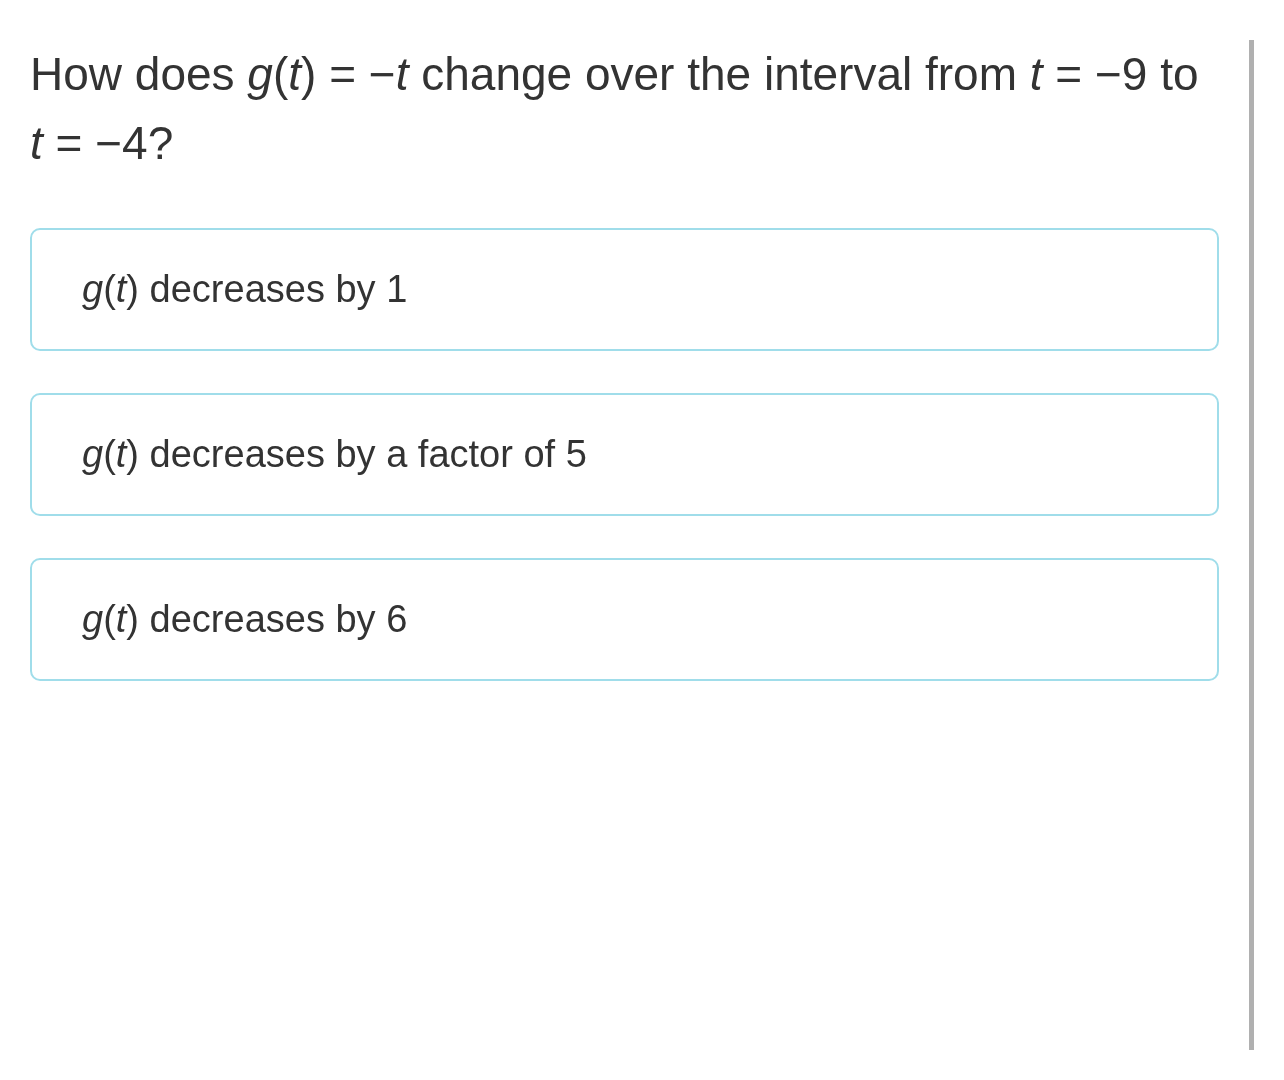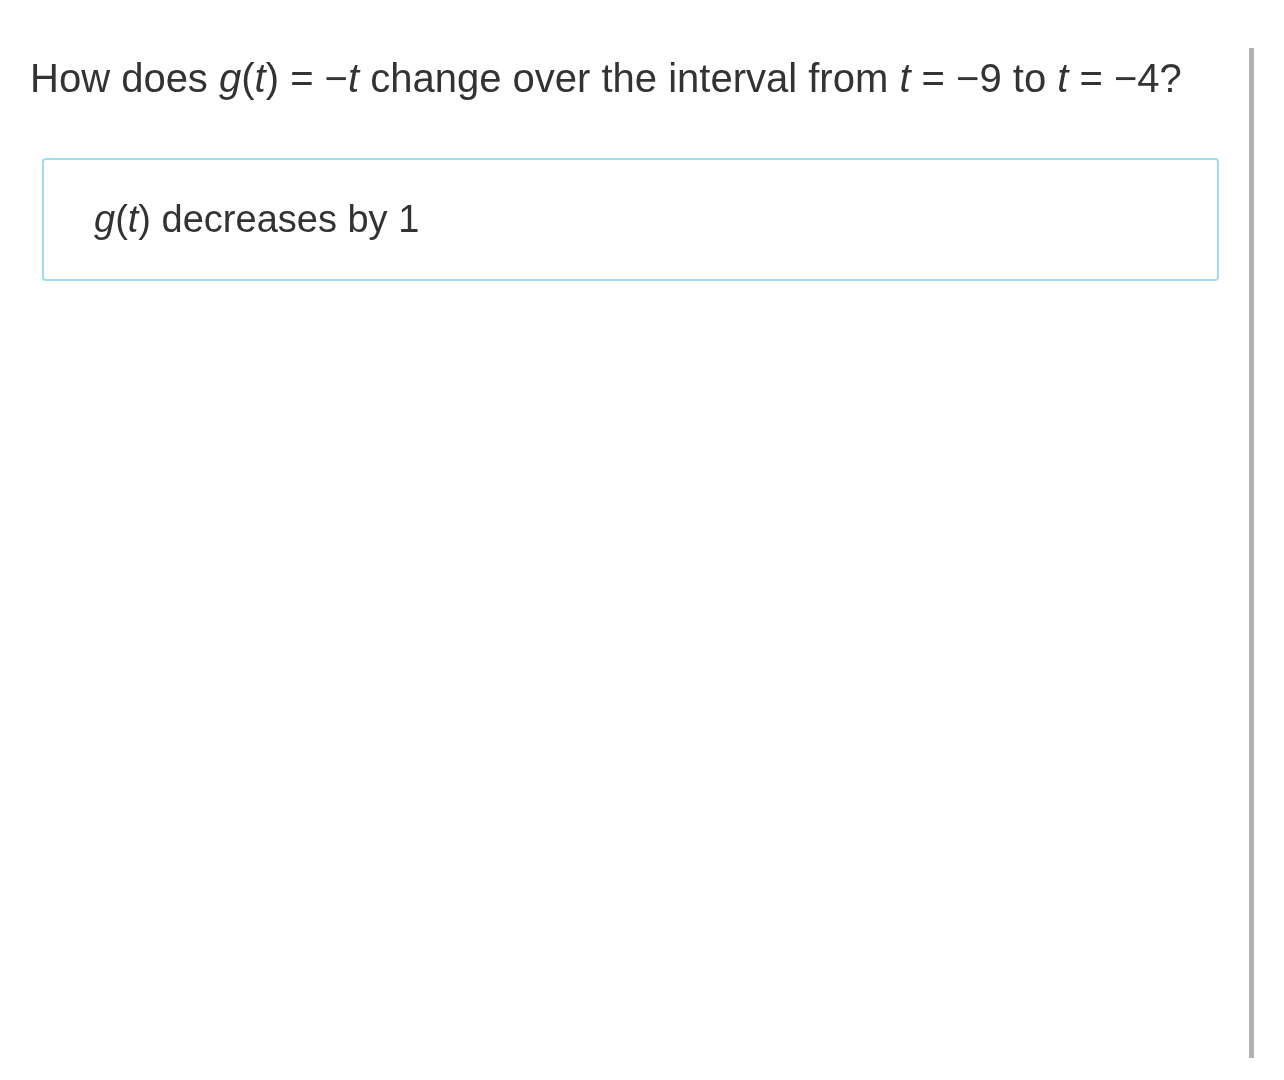--- a/index.html
+++ b/index.html
@@ -14,51 +14,55 @@
       height: 1080px;
       position: relative;
       padding: 40px 30px 30px 30px;
     }
     .content-area {
       border-right: 5px solid #b0b0b0;
       padding-right: 30px;
       height: 100%;
     }
     .question {
-      font-size: 40px;
+      font-size: 46px;
       color: #333333;
       line-height: 1.5;
       margin-bottom: 50px;
-      margin-top: 8px;
     }
     .question .italic {
       font-style: italic;
     }
     .answer-option {
       border: 2px solid #a0ddea;
-      border-radius: 4px;
+      border-radius: 10px;
       padding: 38px 50px;
       margin-bottom: 42px;
       font-size: 38px;
       color: #333333;
       cursor: pointer;
       background: #ffffff;
-      margin-left: 12px;
     }
     .answer-option .italic {
       font-style: italic;
     }
   </style>
 </head>
 <body>
 
 <div class="content-area">
   <div class="question">
     <span>How does </span><span class="italic">g</span>(<span class="italic">t</span>)<span> = −</span><span class="italic">t</span><span> change over the interval from </span><span class="italic">t</span><span> = −9 to </span><span class="italic">t</span><span> = −4?</span>
   </div>
 
   <div class="answer-option">
     <span class="italic">g</span>(<span class="italic">t</span>)<span> decreases by 1</span>
   </div>
 
+  <div class="answer-option">
+    <span class="italic">g</span>(<span class="italic">t</span>)<span> decreases by a factor of 5</span>
+  </div>
 
+  <div class="answer-option">
+    <span class="italic">g</span>(<span class="italic">t</span>)<span> decreases by 6</span>
+  </div>
 
 </div>
 
 </body></html>

